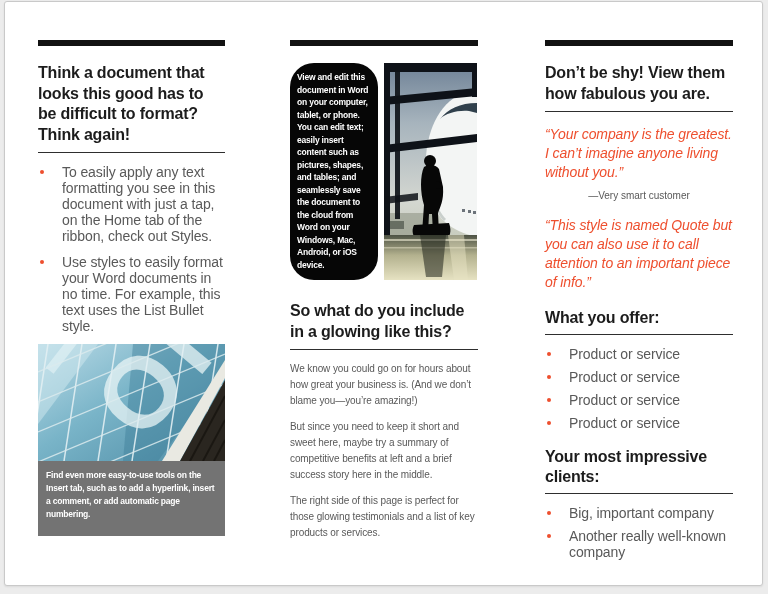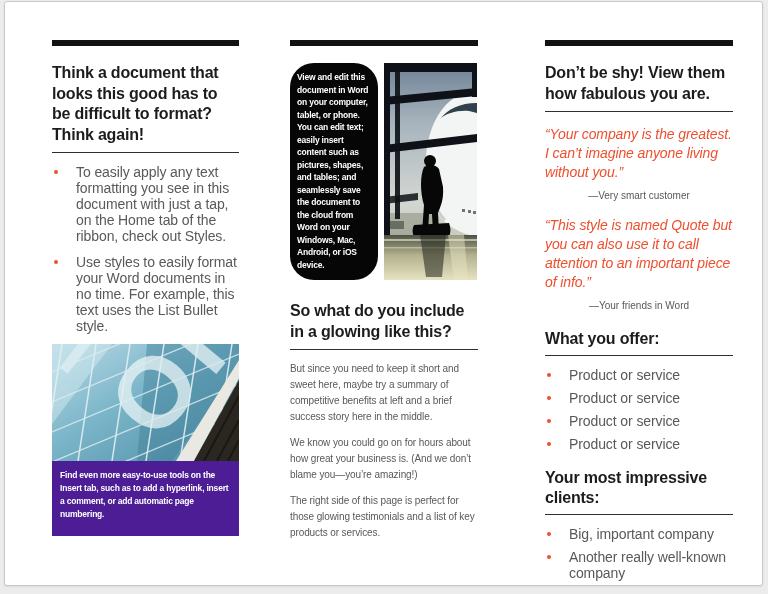--- a/index.html
+++ b/index.html
@@ -8,21 +8,21 @@
     background:#ececec;
     font-family:"Liberation Sans", sans-serif;
     overflow:hidden;
   }
   .page {
     position:absolute; left:4px; top:1px; width:757px; height:583px;
     background:#ffffff; border:1px solid #c9c9c9; border-radius:3px;
     box-shadow:0 1px 2px rgba(0,0,0,0.08);
   }
   .col { position:absolute; top:40px; }
-  .col-left   { left:52px;  width:187px; }
+  .col-left   { left:38px;  width:187px; }
   .col-middle { left:290px; width:188px; }
   .col-right  { left:545px; width:188px; }
 
   .accent-bar { height:6px; background:#121212; margin:0 0 17px 0; }
 
   h1,h2,h3 { font-weight:bold; color:#1c1c1c; margin:0; }
   .heading-lg { font-size:16px; line-height:20.5px; letter-spacing:-0.2px; margin:0 0 7px 0; }
   .heading-md { font-size:16px; line-height:20px; letter-spacing:-0.2px; margin:16px 0 6px 0; }
   .rule { border:none; border-top:1px solid #2e2e2e; margin:0; }
 
@@ -37,21 +37,21 @@
   }
   ul.bullet-list li .dot {
     position:absolute; left:2px; top:6px; width:4px; height:4px;
     border-radius:50%; background:#ee4f2e;
   }
   ul.loose li { margin-bottom:7px; }
 
   figure { margin:0; padding:0; font-size:0; }
   .photo-caption {
     box-sizing:border-box; width:187px; height:75px;
-    background:#4c1d95; color:#ffffff;
+    background:#737373; color:#ffffff;
     font-weight:bold; font-size:8.5px; line-height:13px; letter-spacing:-0.2px;
     padding:8px 8px;
   }
   .media-row { display:flex; gap:6px; height:217px; margin:0 0 21px 0; }
   .sidebar-box {
     box-sizing:border-box; width:88px; height:217px;
     background:#060606; color:#ffffff;
     font-weight:bold; font-size:8.5px; line-height:12.5px; letter-spacing:-0.2px;
     padding:8px 5px 8px 7px; overflow:hidden;border-radius:24px;
   }
@@ -181,34 +181,33 @@
         <rect x="0" y="176" width="93" height="2" fill="#f4f0d8" opacity="0.6"></rect>
         <rect x="0" y="184" width="93" height="1.5" fill="#f4f0d8" opacity="0.45"></rect>
         <polygon points="36,172 62,172 58,214 42,214" fill="#20241c" opacity="0.55"></polygon>
         <polygon points="64,172 80,172 84,217 70,217" fill="#e8e4c4" opacity="0.5"></polygon>
       </svg>
     </figure>
   </div>
   <h2 class="heading-lg">So what do you include in a glowing like this?</h2>
   <hr class="rule">
   <div class="paras body-text">
+    <p class="para">We know you could go on for hours about how great your business is. (And we don’t blame you—you’re amazing!)</p>
     <p class="para">But since you need to keep it short and sweet here, maybe try a summary of competitive benefits at left and a brief success story here in the middle.</p>
-    <p class="para">We know you could go on for hours about how great your business is. (And we don’t blame you—you’re amazing!)</p>
     <p class="para">The right side of this page is perfect for those glowing testimonials and a list of key products or services.</p>
   </div>
 </section>
 
 <section class="col col-right">
   <div class="accent-bar"></div>
   <h2 class="heading-lg">Don’t be shy! View them how fabulous you are.</h2>
   <hr class="rule">
   <p class="quote">“Your company is the greatest. I can’t imagine anyone living without you.”</p>
   <p class="attribution">—Very smart customer</p>
   <p class="quote">“This style is named Quote but you can also use it to call attention to an important piece of info.”</p>
-  <p class="attribution">—Your friends in Word</p>
 
   <h3 class="heading-md">What you offer:</h3>
   <hr class="rule">
   <ul class="bullet-list loose">
     <li><span class="dot"></span><span>Product or service</span></li>
     <li><span class="dot"></span><span>Product or service</span></li>
     <li><span class="dot"></span><span>Product or service</span></li>
     <li><span class="dot"></span><span>Product or service</span></li>
   </ul>
 

